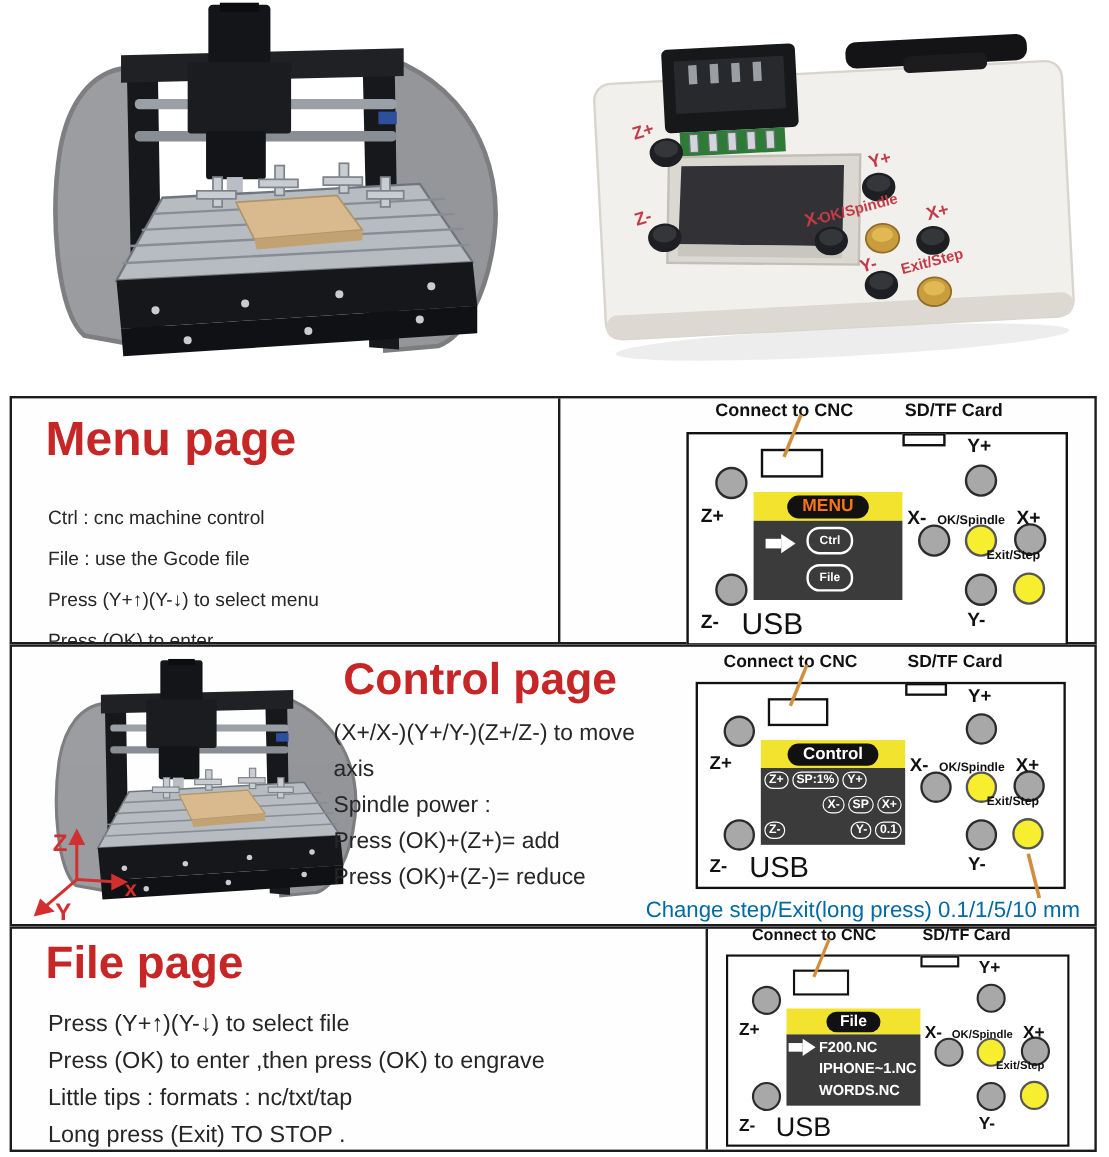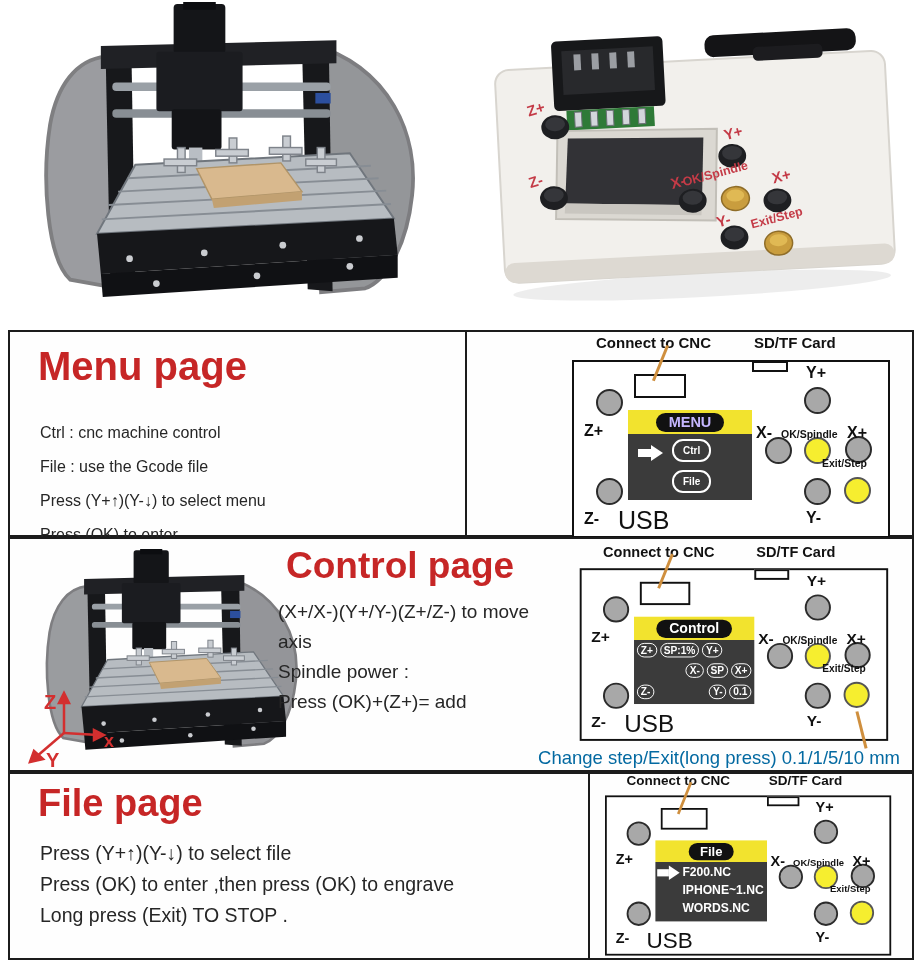--- a/index.html
+++ b/index.html
@@ -51,21 +51,21 @@
             background:#a8a8a8; border:2px solid #2b2b2b; }
   .cd-btn.yellow { background:#f6ee2f; border-color:#555; }
   .cd-lbl { position:absolute; font-weight:bold; font-size:16px; color:#111; white-space:nowrap; }
   .cd-lbl-s { position:absolute; font-weight:bold; font-size:10.5px; color:#111; white-space:nowrap; }
   .cd-usb { position:absolute; left:56px; top:172px; font-size:25px; color:#111; }
 
   .cd-lcd { position:absolute; left:66px; top:76px; width:124px; height:90px; }
   .lcd-head { height:24px; background:#f2e32e; display:flex; align-items:center; justify-content:center; }
   .lcd-pill { background:#111; color:#fff; border-radius:11px; padding:1px 13px;
               font-weight:bold; font-size:14.5px; line-height:17px; }
-  .lcd-pill.ytext { color:#c4b5fd;text-align:center; }
+  .lcd-pill.ytext { color:#f97316;text-align:center; }
   .lcd-body { position:relative; height:66px; background:#3b3b3b; }
 
   .sel-arrow { position:absolute; width:26px; height:16px; }
   .sel-arrow::before { content:""; position:absolute; left:0; top:4px; width:13px; height:8px; background:#fff; }
   .sel-arrow::after  { content:""; position:absolute; left:13px; top:0;
                        border-left:12px solid #fff; border-top:8px solid transparent;
                        border-bottom:8px solid transparent; }
 
   .outline-pill { position:absolute; border:2px solid #fff; border-radius:11px; color:#fff;
                   font-weight:bold; font-size:10px; line-height:19px; padding:0 9px; }
@@ -274,20 +274,21 @@
     <text x="82" y="58" font-size="18" font-weight="bold" fill="#d32f2f">x</text>
     <text x="24" y="78" font-size="20" font-weight="bold" fill="#d32f2f">Y</text>
   </svg>
 
   <div class="p-title ctl-title">Control page</div>
   <div class="p-lines ctl-lines">
     <div>(X+/X-)(Y+/Y-)(Z+/Z-) to move</div>
     <div>axis</div>
     <div>Spindle power :</div>
     <div>Press (OK)+(Z+)= add</div>
+    <div>Press (OK)+(Z-)= reduce</div>
   </div>
 
   <div class="cdiag" style="left:560px;top:4px;transform:scale(0.97);transform-origin:top left;">
     <span class="cd-toplabel" style="left:34px;">Connect to CNC</span>
     <span class="cd-toplabel" style="left:192px;">SD/TF Card</span>
     <div class="cd-box"></div>
     <div class="cd-pointer"></div>
     <div class="cd-connector"></div>
     <div class="cd-sdslot"></div>
     <div class="cd-lcd">
@@ -336,20 +337,21 @@
   <div class="exit-pointer"></div>
   <div class="cyan-note">Change step/Exit(long press) 0.1/1/5/10 mm</div>
 </div>
 
 <div class="panel panel-file">
   <div class="vdivider" style="left:578px;"></div>
   <div class="p-title file-title">File page</div>
   <div class="p-lines file-lines">
     <div>Press (Y+↑)(Y-↓) to select file</div>
     <div>Press (OK) to enter ,then press (OK) to engrave</div>
+    <div>Little tips : formats : nc/txt/tap</div>
     <div>Long press (Exit) TO STOP .</div>
   </div>
 
   <div class="cdiag" style="left:586px;top:-2px;transform:scale(0.9);transform-origin:top left;">
     <span class="cd-toplabel" style="left:34px;">Connect to CNC</span>
     <span class="cd-toplabel" style="left:192px;">SD/TF Card</span>
     <div class="cd-box"></div>
     <div class="cd-pointer"></div>
     <div class="cd-connector"></div>
     <div class="cd-sdslot"></div>

